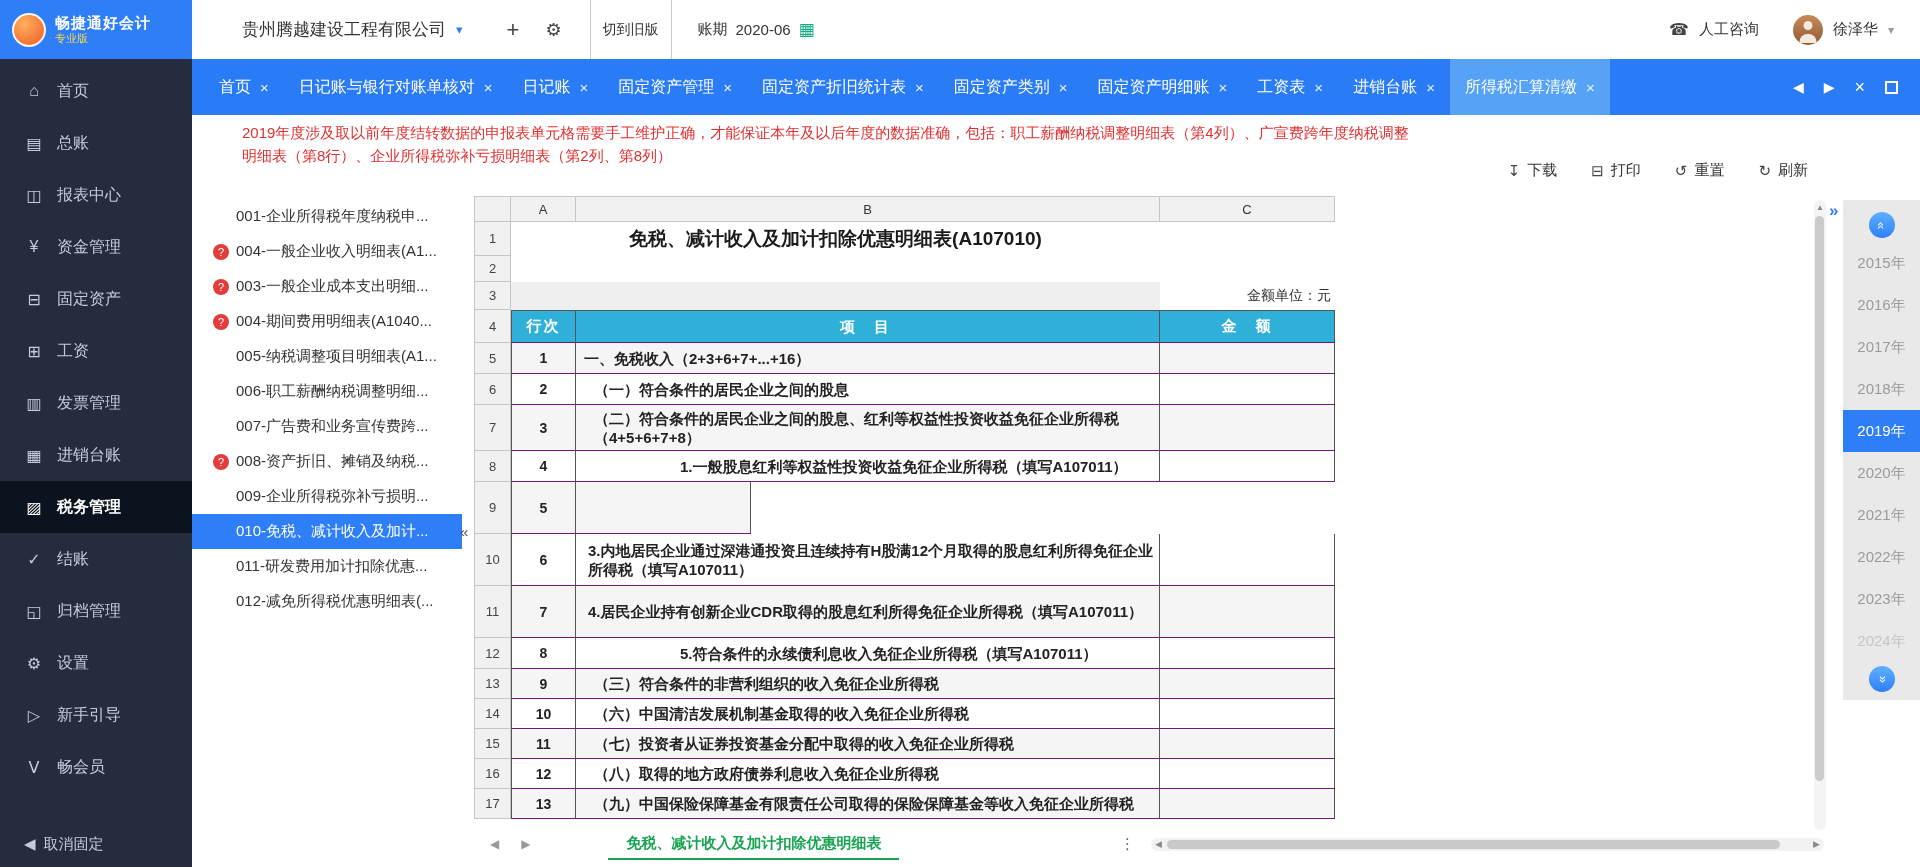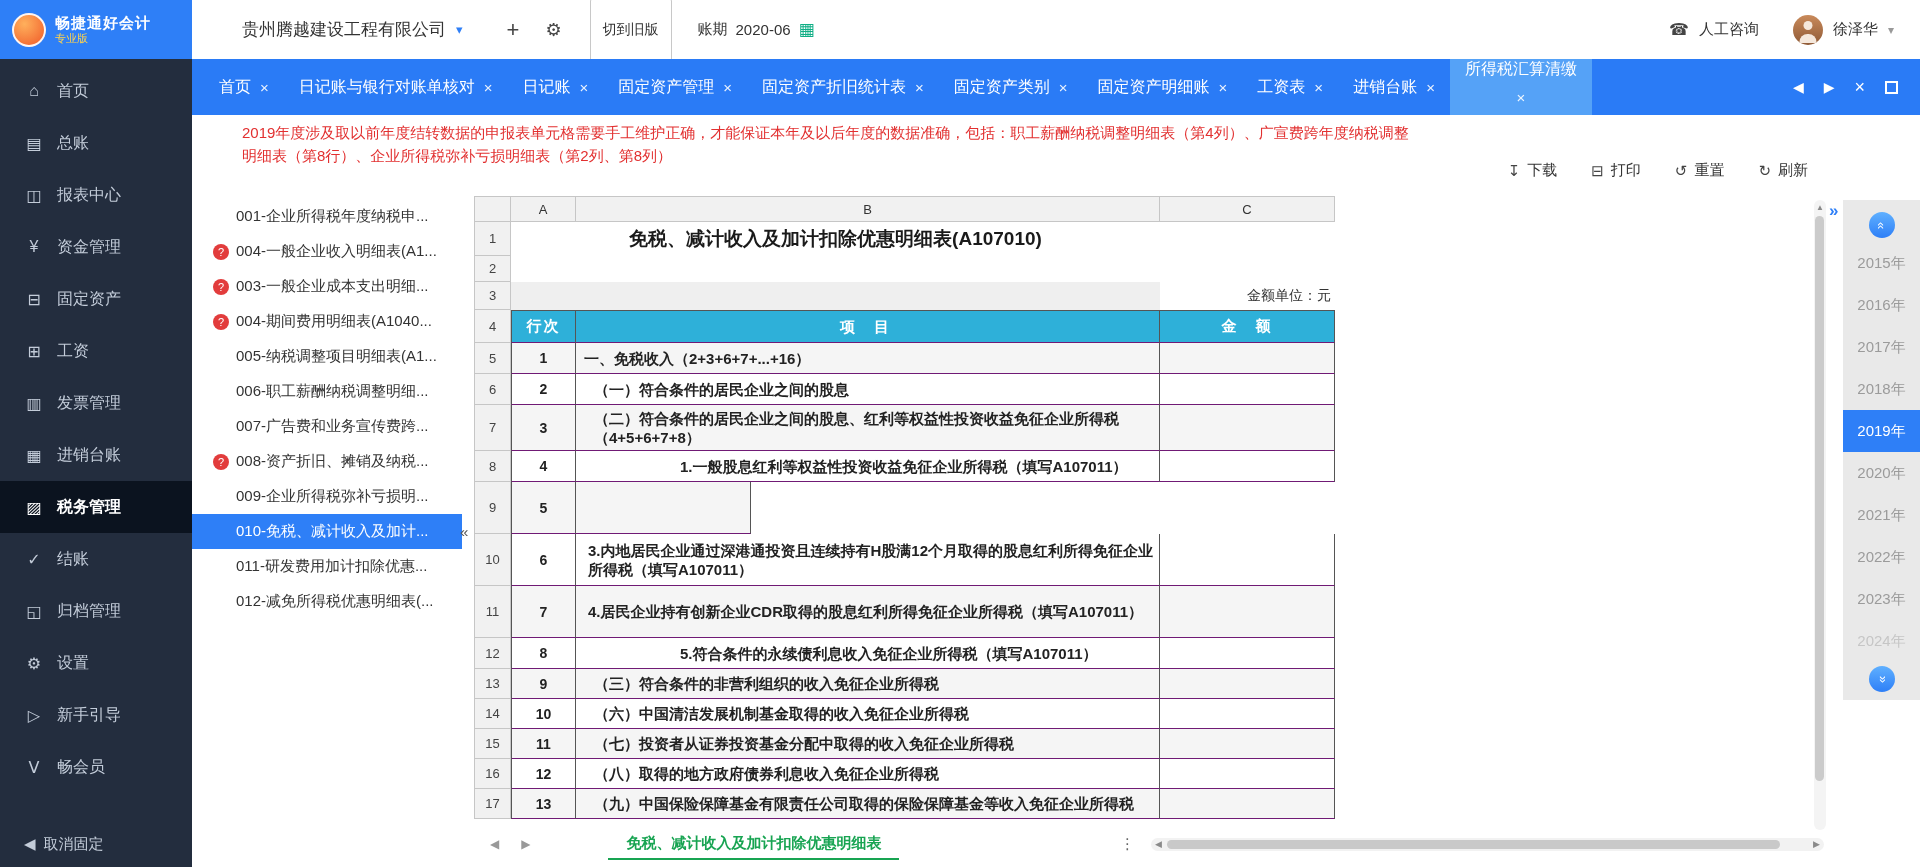--- a/index.html
+++ b/index.html
@@ -32,21 +32,21 @@
   .support { font-size:15px; color:#333; margin-right:24px; cursor:pointer;text-align:right; }
   .avatar { position:relative; width:30px; height:30px; border-radius:50%; background:linear-gradient(#C98A5B,#8F5A36); overflow:hidden; cursor:pointer; }
   .avatar-head { position:absolute; top:6px; left:50%; transform:translateX(-50%); width:9px; height:9px; border-radius:50%; background:#F5E8DC; }
   .avatar-body { position:absolute; bottom:2px; left:50%; transform:translateX(-50%); width:17px; height:9px; border-radius:8px 8px 0 0; background:#F5E8DC; }
   .username { font-size:15px; color:#333; cursor:pointer; }
   .user-caret { color:#999; font-size:12px; }
 
   
   .tabbar { position:absolute; left:192px; top:59px; width:1728px; height:56px; background:#2A7BF6; display:flex; align-items:center; padding-left:12px; }
   .tab { height:56px; display:flex; align-items:center; gap:9px; padding:0 15px; color:#fff; font-size:16px; white-space:nowrap; cursor:pointer; }
-  .tab.active { background:#55A2F7;flex-direction:column; }
+  .tab.active { background:#55A2F7; }
   .tab-close { font-size:15px; opacity:.9; }
   .tab-controls { margin-left:auto; display:flex; align-items:center; gap:20px; padding-right:22px; color:#fff; font-size:14px; }
   .tc-full { width:13px; height:13px; border:2px solid #fff; display:inline-block; }
 
   
   .content { position:absolute; left:192px; top:115px; width:1728px; height:752px; background:#fff; }
   .notice { position:absolute; left:50px; top:6px; width:1180px; font-size:15px; line-height:23px; color:#E23030; }
   .toolbar { position:absolute; top:46px; right:112px; display:flex; gap:34px; }
   .tool { display:flex; align-items:center; gap:7px; font-size:15px; color:#333; cursor:pointer; }
   .tool-icon { font-size:15px; color:#444; }

